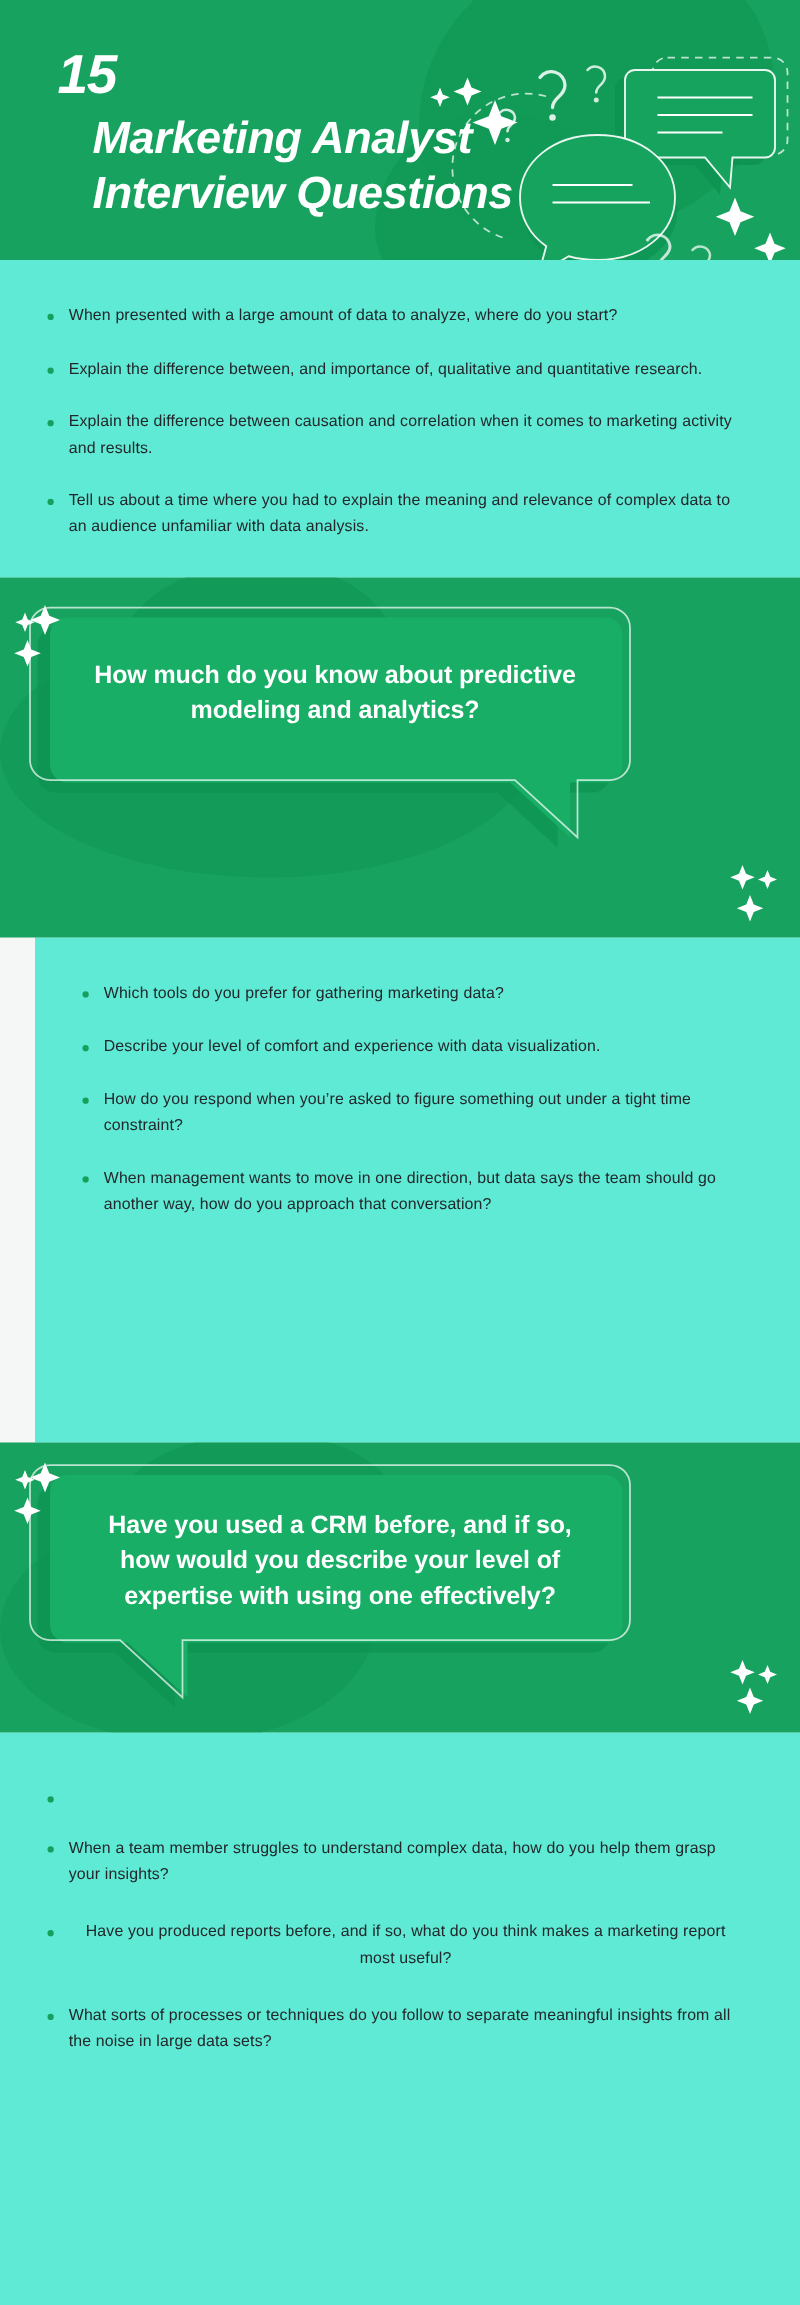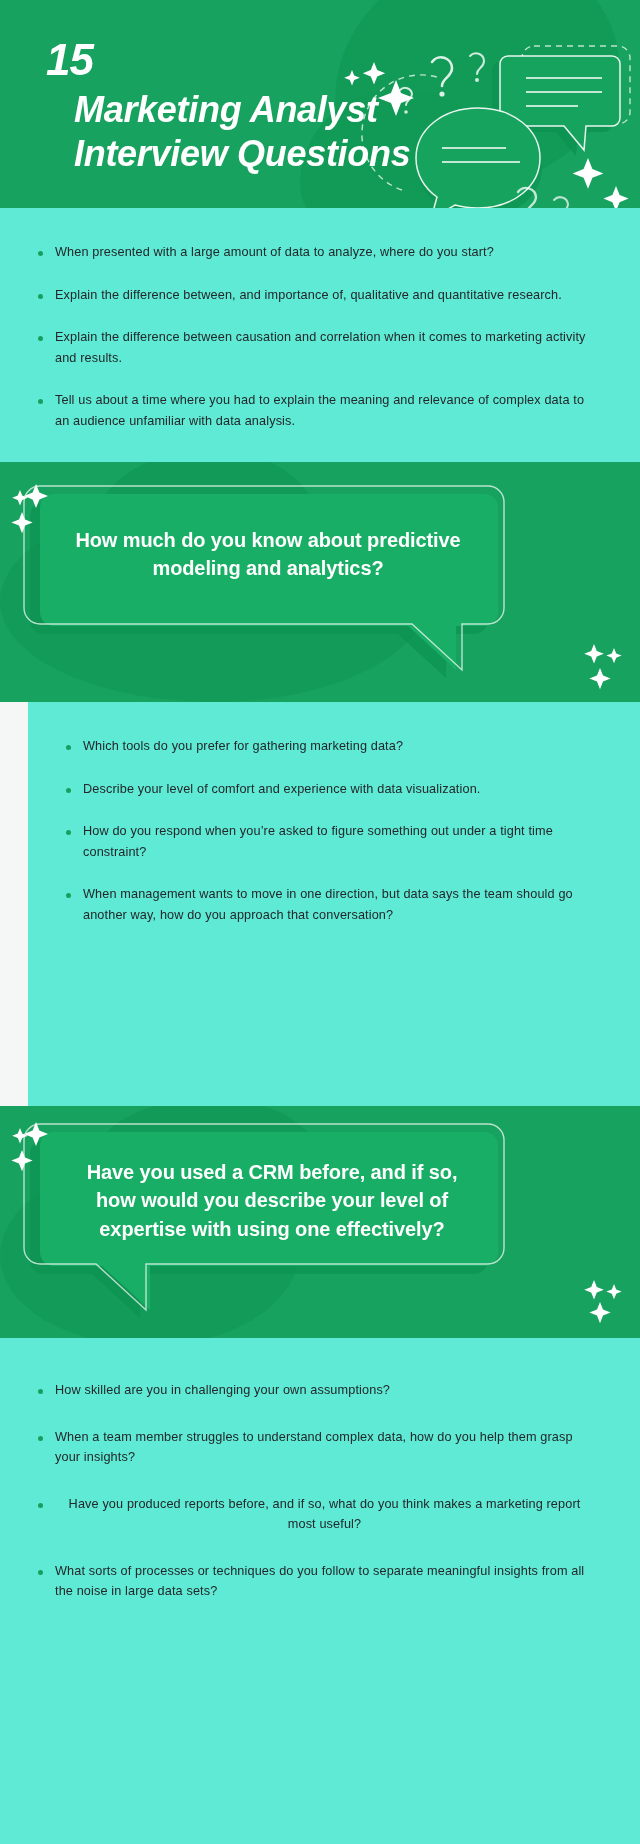--- a/index.html
+++ b/index.html
@@ -197,21 +197,21 @@
     <div class="bullet">
       <span class="bullet-dot"></span>
       <span class="bullet-text">Explain the difference between causation and correlation when it comes to marketing activity and results.</span>
     </div>
     <div class="bullet">
       <span class="bullet-dot"></span>
       <span class="bullet-text">Tell us about a time where you had to explain the meaning and relevance of complex data to an audience unfamiliar with data analysis.</span>
     </div>
   </div>
 
-  <div class="quote" style="height:240px;">
+  <div class="quote" style="height:288px;">
     <div class="q-blob q-blob-a"></div>
     <div class="q-blob q-blob-b" style="top:40px;left:0px;width:430px;height:200px;opacity:.45;"></div>
 
     <svg style="position:absolute;left:0;top:0;width:640px;height:230px;" viewBox="0 0 640 230">
 
       <path d="M44 40 h430 a14 14 0 0 1 14 14 v104 a14 14 0 0 1 -14 14 h-28 l0 44 -48 -44 h-354 a14 14 0 0 1 -14 -14 v-104 a14 14 0 0 1 14 -14 z" fill="#0d9352" opacity=".75"></path>
 
       <path d="M54 32 h430 a14 14 0 0 1 14 14 v104 a14 14 0 0 1 -14 14 h-28 l0 44 -48 -44 h-354 a14 14 0 0 1 -14 -14 v-104 a14 14 0 0 1 14 -14 z" fill="#19ae66"></path>
 
       <path d="M40 24 h448 a16 16 0 0 1 16 16 v106 a16 16 0 0 1 -16 16 h-26 l0 46 -50 -46 h-372 a16 16 0 0 1 -16 -16 v-106 a16 16 0 0 1 16 -16 z" fill="none" stroke="rgba(255,255,255,.7)" stroke-width="1.4"></path>
@@ -281,21 +281,20 @@
         <path d="M26 28 l3 7.6 7.6 3 -7.6 3 -3 7.6 -3 -7.6 -7.6 -3 7.6 -3 z"></path>
       </g>
     </svg>
 
     <div class="q-text" style="left:72px;top:52px;width:400px;">Have you used a CRM before, and if so, how would you describe your level of expertise with using one effectively?</div>
   </div>
 
   <div class="bullets" style="height:525px;padding-top:42px;">
     <div class="bullet" style="margin-bottom:26px;">
       <span class="bullet-dot"></span>
-      <span class="bullet-text">How skilled are you in challenging your own assumptions?</span>
     </div>
     <div class="bullet" style="margin-bottom:26px;">
       <span class="bullet-dot"></span>
       <span class="bullet-text">When a team member struggles to understand complex data, how do you help them grasp your insights?</span>
     </div>
     <div class="bullet" style="margin-bottom:26px;text-align:center;">
       <span class="bullet-dot"></span>
       <span class="bullet-text">Have you produced reports before, and if so, what do you think makes a marketing report most useful?</span>
     </div>
     <div class="bullet">

